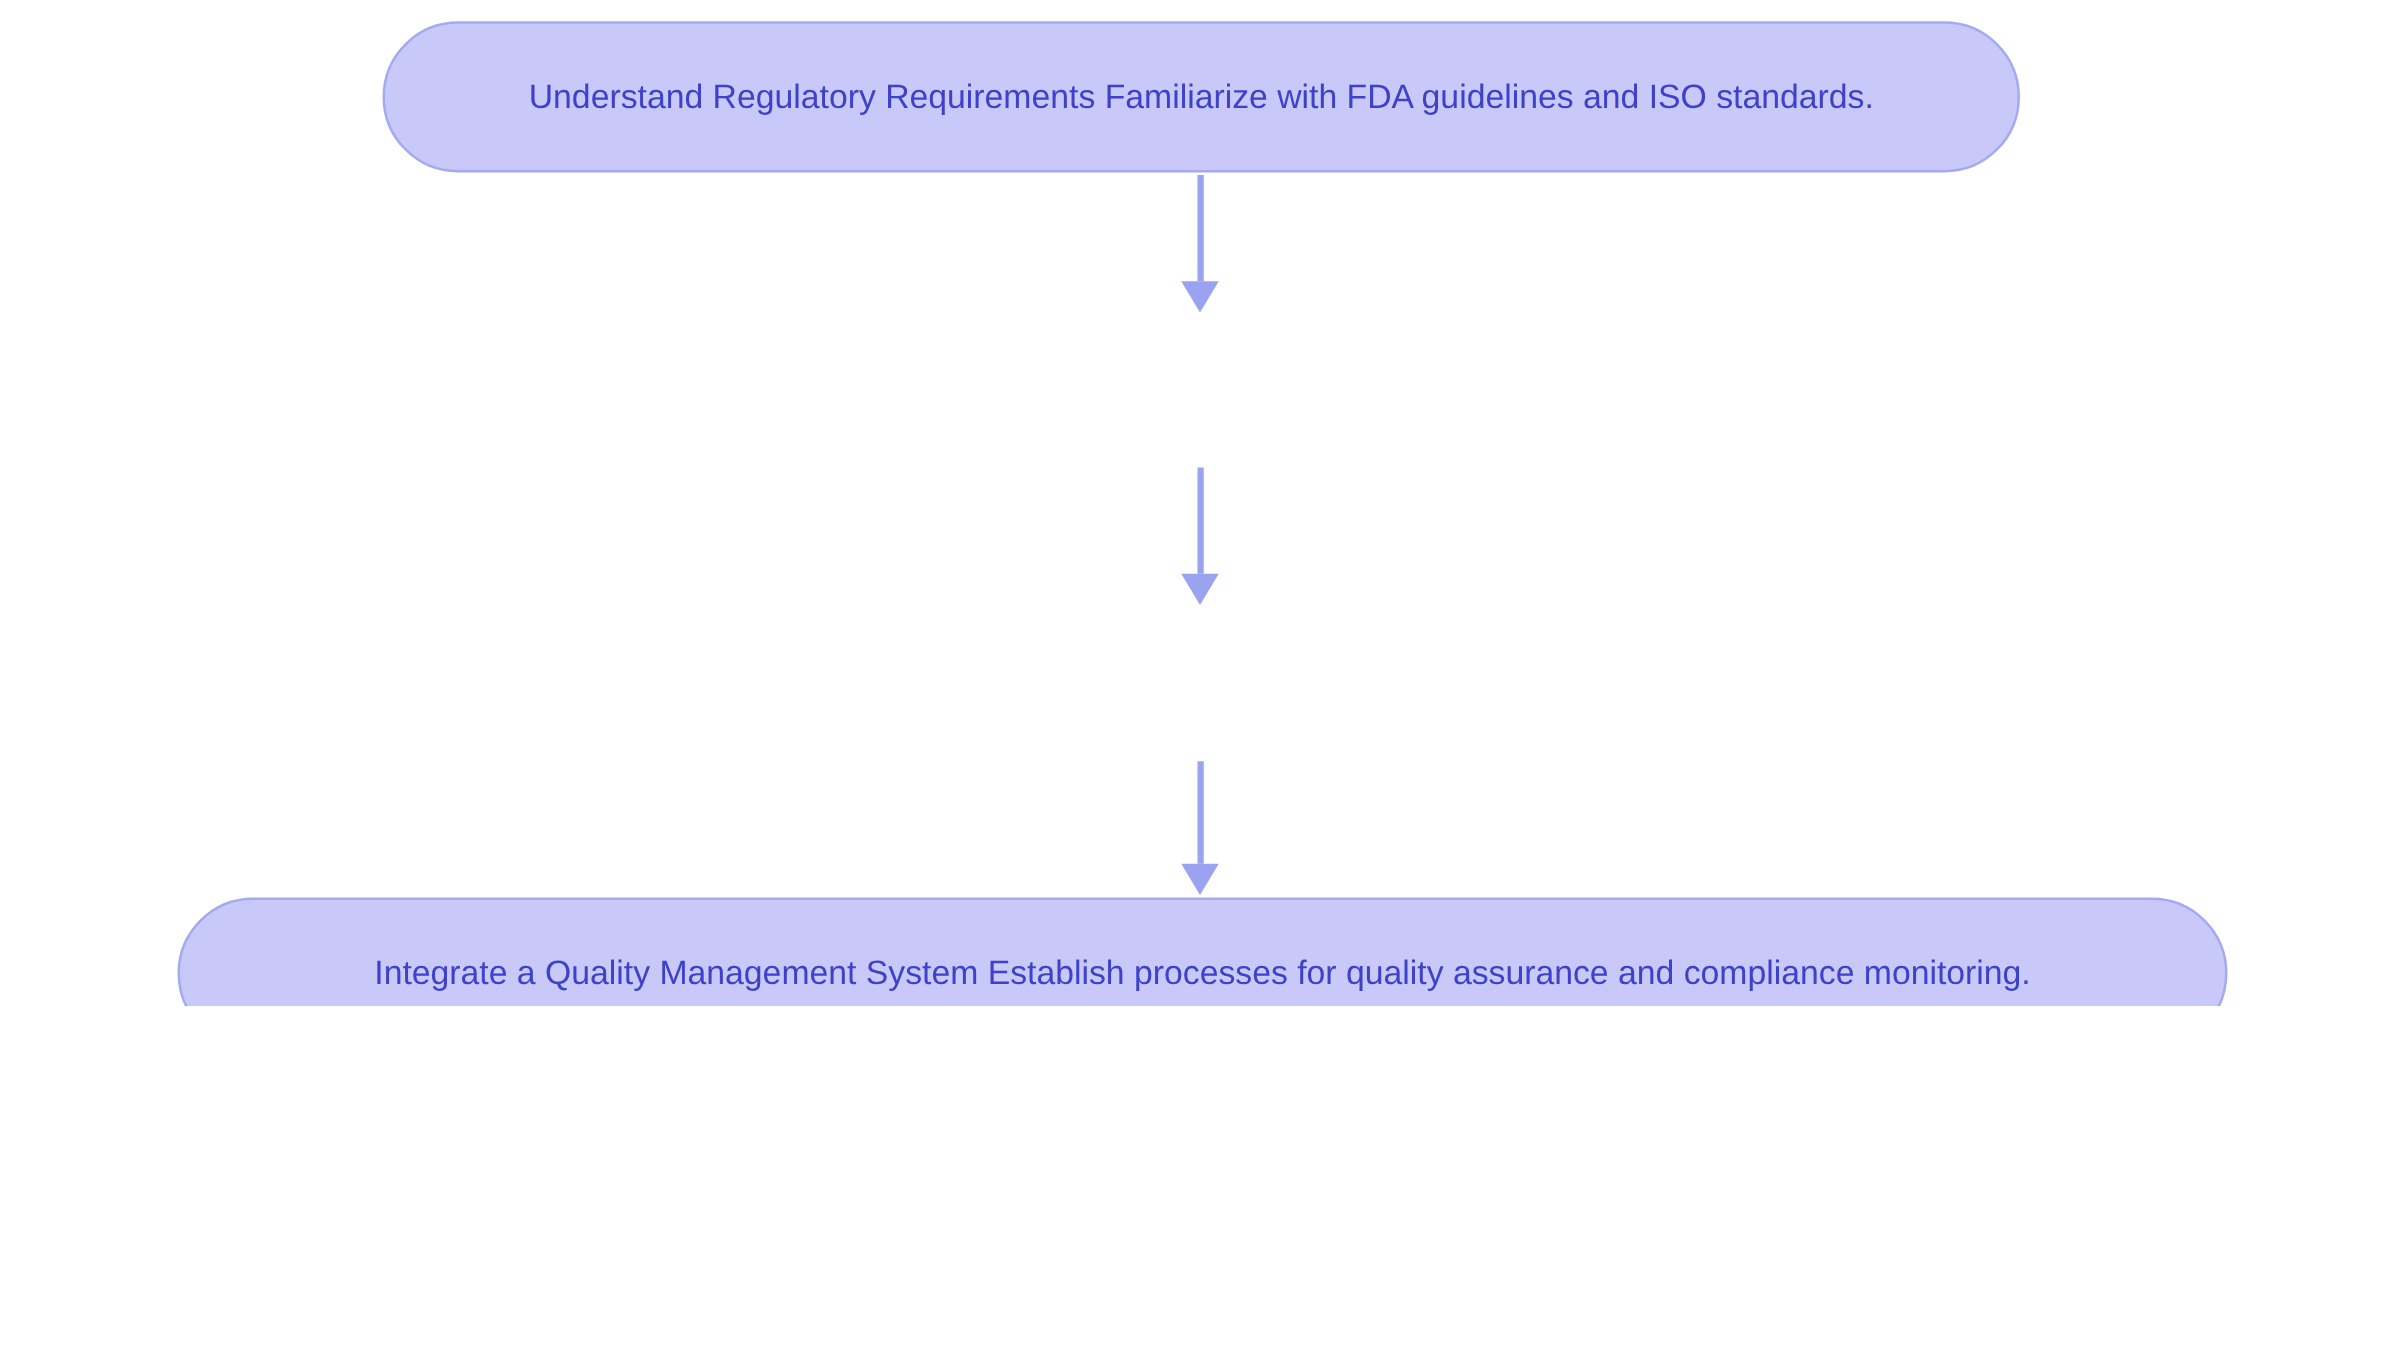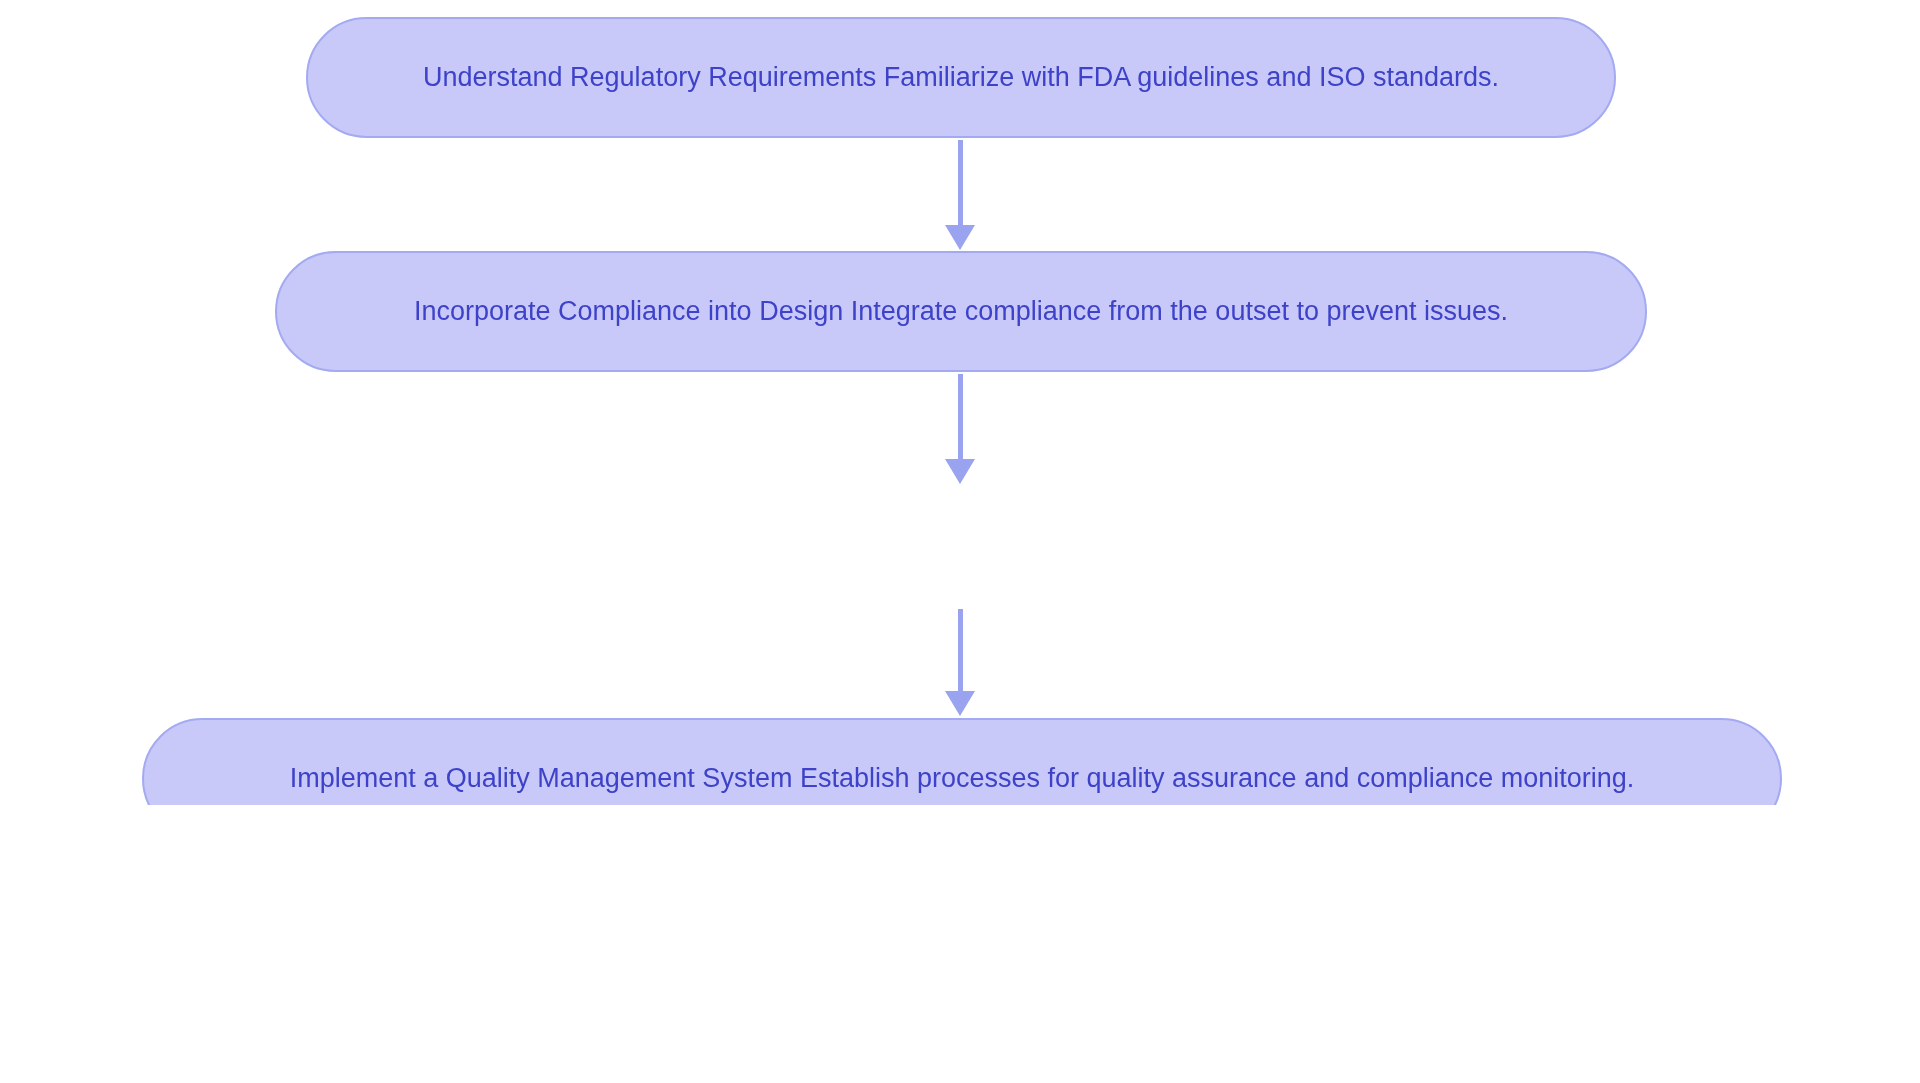--- a/index.html
+++ b/index.html
@@ -72,37 +72,34 @@
 
   <div class="node box1">
     <span>Understand Regulatory Requirements Familiarize with FDA guidelines and ISO standards.</span>
   </div>
 
   <div class="arrow a1">
     <div class="arrow-line"></div>
     <div class="arrow-head"></div>
   </div>
 
-  <div class="node box2">
-    <span>Incorporate Compliance into Design Integrate compliance from the outset to prevent issues.</span>
-  </div>
 
   <div class="arrow a2">
     <div class="arrow-line"></div>
     <div class="arrow-head"></div>
   </div>
 
 
   <div class="arrow a3">
     <div class="arrow-line"></div>
     <div class="arrow-head"></div>
   </div>
 
   <div class="node box4">
-    <span>Implement a Quality Management System Establish processes for quality assurance and compliance monitoring.</span>
+    <span>Integrate a Quality Management System Establish processes for quality assurance and compliance monitoring.</span>
   </div>
 
   <div class="arrow a4">
     <div class="arrow-line"></div>
     <div class="arrow-head"></div>
   </div>
 
 
 </div>
 

